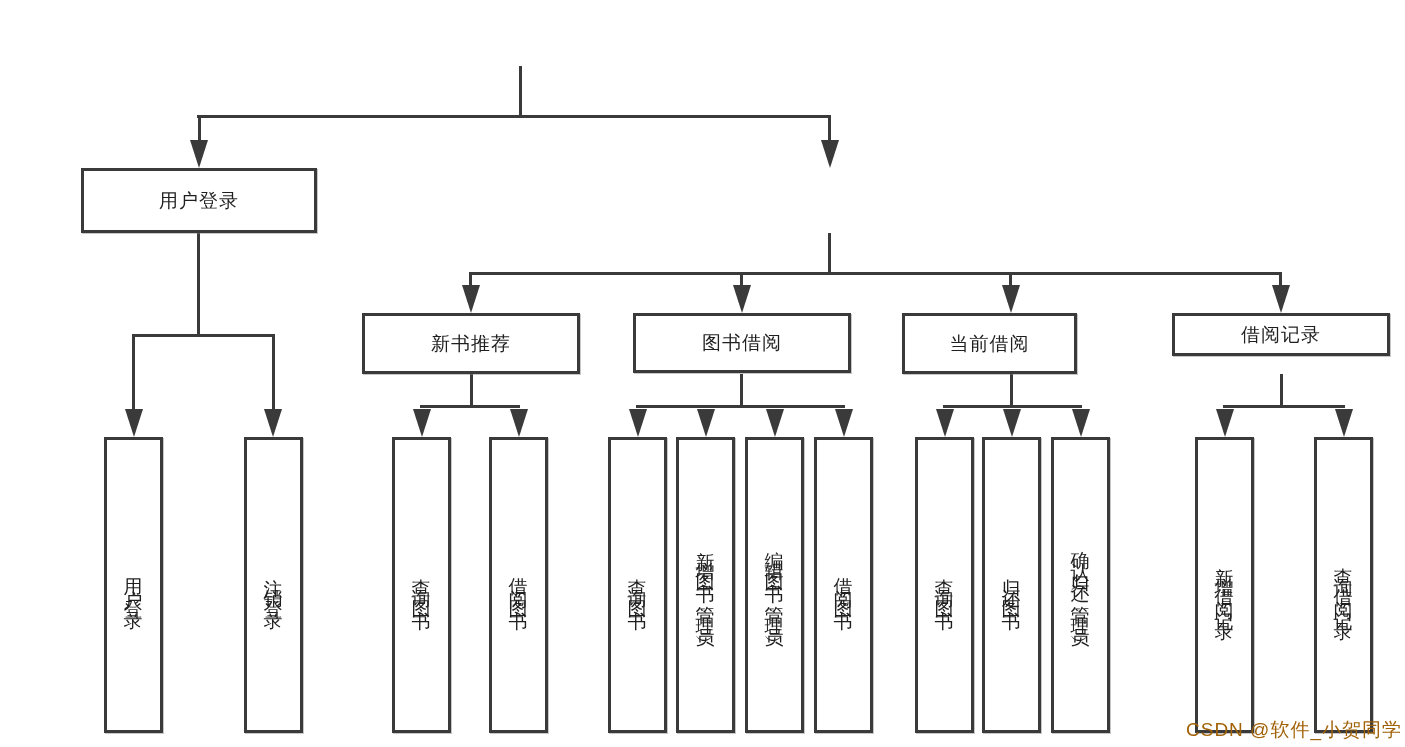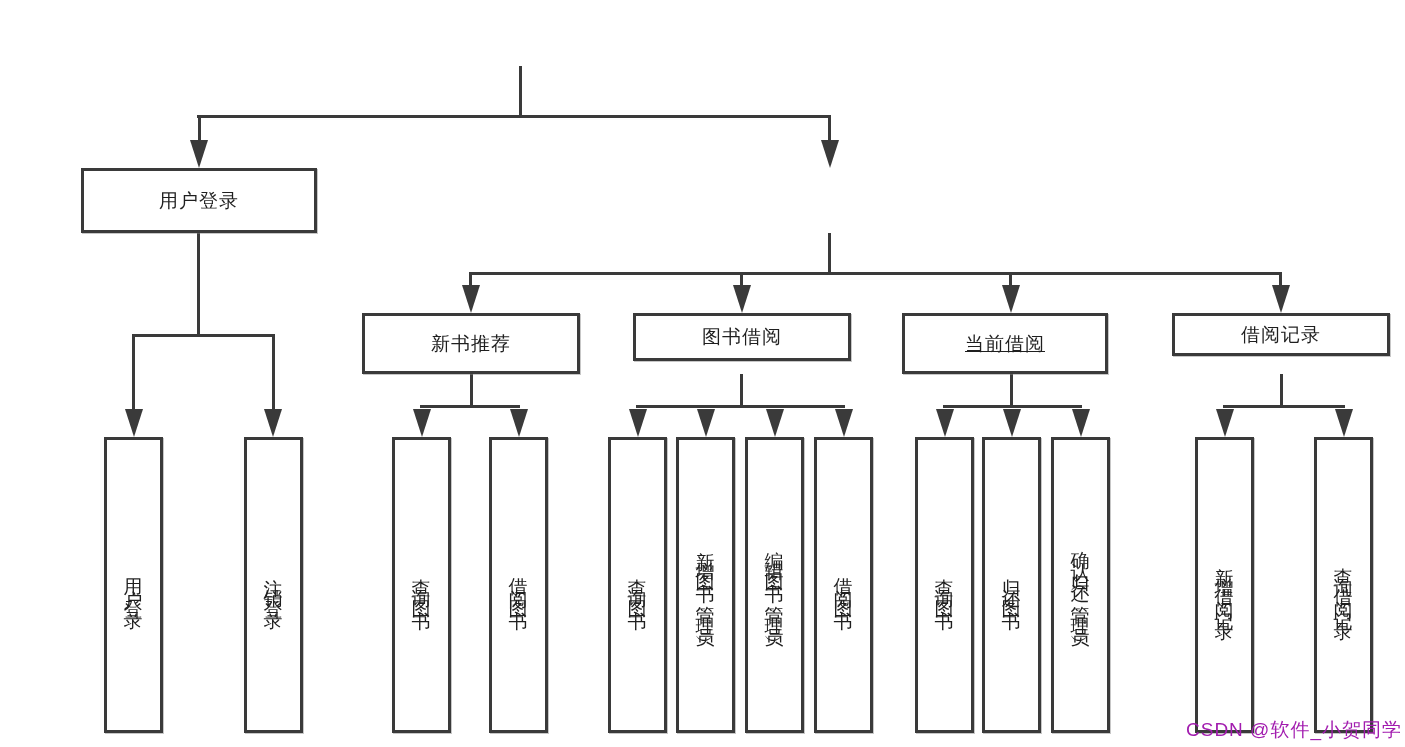--- a/index.html
+++ b/index.html
@@ -26,21 +26,21 @@
   }
   .ln{position:absolute;background:#3a3a3a;z-index:1;}
   .v{width:3px;}
   .h{height:3px;}
   .ar{
     position:absolute;width:0;height:0;z-index:1;
     border-left:9px solid transparent;border-right:9px solid transparent;
     border-top:28px solid #3a3a3a;
   }
   .watermark{
-    position:absolute;left:1186px;top:717px;font-size:19px;color:#a21caf;
+    position:absolute;left:1186px;top:717px;font-size:19px;color:#a16207;
     letter-spacing:1px;z-index:5;white-space:nowrap;
   }
 </style>
 </head>
 <body>
 
 <div id="canvas">
 
 
   <div class="ln v" style="left:519px;top:66px;height:51px;"></div>
@@ -68,24 +68,24 @@
   <div class="ln v" style="left:1009px;top:272px;height:15px;"></div>
   <div class="ln v" style="left:1279px;top:272px;height:15px;"></div>
   <div class="ar" style="left:462px;top:285px;"></div>
   <div class="ar" style="left:733px;top:285px;"></div>
   <div class="ar" style="left:1002px;top:285px;"></div>
   <div class="ar" style="left:1272px;top:285px;"></div>
 
   <div class="node" style="left:362px;top:313px;width:218px;height:61px;">
     <span>新书推荐</span>
   </div>
-  <div class="node" style="left:633px;top:313px;width:218px;height:48px;">
+  <div class="node" style="left:633px;top:313px;width:218px;height:60px;">
     <span>图书借阅</span>
   </div>
-  <div class="node" style="left:902px;top:313px;width:206px;height:61px;text-decoration:underline;">
+  <div class="node" style="left:902px;top:313px;width:175px;height:61px;">
     <span>当前借阅</span>
   </div>
   <div class="node" style="left:1172px;top:313px;width:218px;height:43px;">
     <span>借阅记录</span>
   </div>
 
   <div class="ln v" style="left:470px;top:374px;height:34px;"></div>
   <div class="ln h" style="left:420px;top:405px;width:100px;"></div>
   <div class="ar" style="left:413px;top:409px;"></div>
   <div class="ar" style="left:510px;top:409px;"></div>

